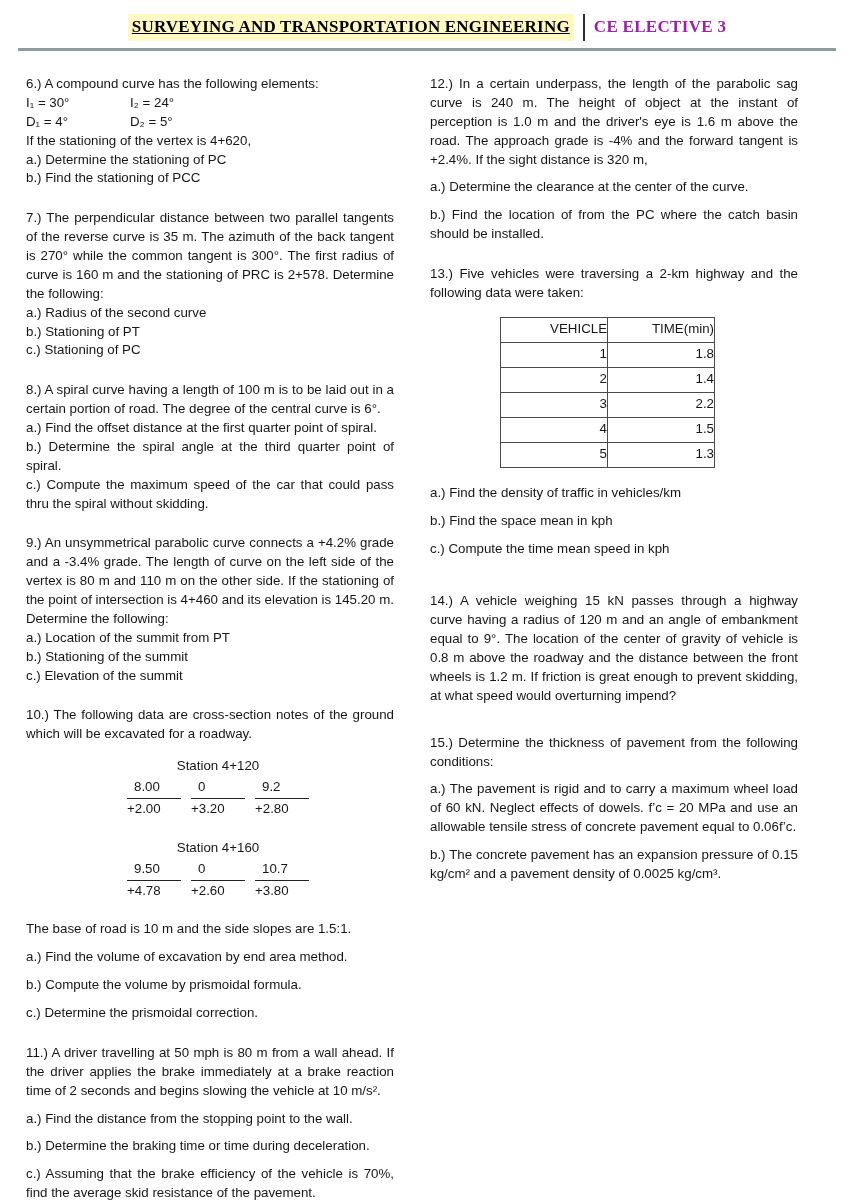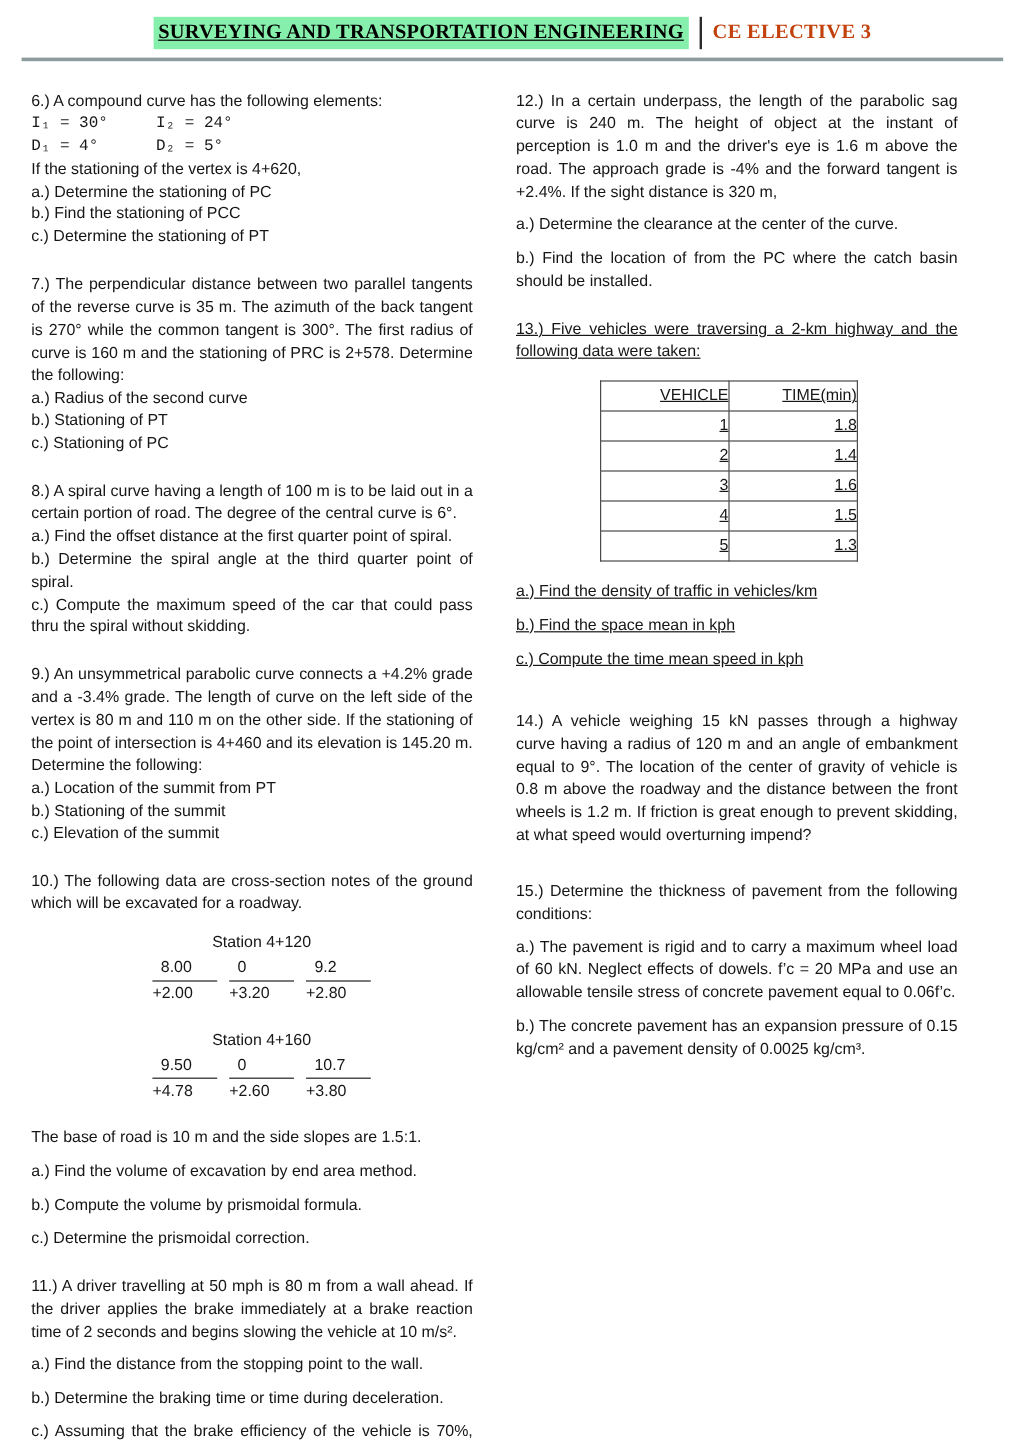--- a/index.html
+++ b/index.html
@@ -6,38 +6,38 @@
   .page{
     width:854px;height:1200px;margin:0 auto;background:#ffffff;
     box-sizing:border-box;padding:14px 0 0 0;overflow:hidden;
     font-family:"Liberation Sans", sans-serif;color:#161616;
     font-size:13.3px;line-height:1.42;
   }
   
   .header{display:flex;justify-content:center;align-items:center;gap:9px;}
   .doc-title{
     font-family:"Liberation Serif", serif;font-weight:bold;font-size:17px;
-    text-decoration:underline;background:#86efac;padding:1px 4px;color:#000;
+    text-decoration:underline;background:#fef9c3;padding:1px 4px;color:#000;
     letter-spacing:.2px;
   }
   .header-divider{width:2px;height:27px;background:#2b2b2b;}
   .course-title{
     font-family:"Liberation Serif", serif;font-weight:bold;font-size:17px;
-    color:#c2410c;letter-spacing:.3px;
+    color:#a21caf;letter-spacing:.3px;
   }
   .rule{border:none;border-top:3px solid #8c9c9c;margin:7px 18px 24px 18px;}
   
   .columns{display:flex;gap:36px;padding:0 56px 0 26px;}
   .col{flex:1;min-width:0;}
   .problem{margin-bottom:21px;}
   .problem p{margin:0;text-align:justify;}
   .problem p.item{text-align:justify;}
   .spaced{margin-top:9px !important;}
   
-  .elem-row{display:flex;font-family:Liberation Mono, monospace;}
+  .elem-row{display:flex;}
   .elem-row span{display:inline-block;}
   .elem-col1{width:104px;}
   
   .xsec{margin:13px 0 20px 96px;width:max-content;}
   .xsec-station{text-align:center;margin-bottom:2px;}
   .xsec-row{display:flex;}
   .frac{display:inline-block;min-width:54px;margin:0 5px;text-align:left;}
   .frac .top{display:block;border-bottom:1.4px solid #222;padding:0 7px 1px 7px;}
   .frac .bot{display:block;padding-top:1px;}
   
@@ -69,21 +69,20 @@
           <span class="elem-col1">I₁ = 30°</span>
           <span>I₂ = 24°</span>
         </div>
         <div class="elem-row">
           <span class="elem-col1">D₁ = 4°</span>
           <span>D₂ = 5°</span>
         </div>
         <p>If the stationing of the vertex is 4+620,</p>
         <p class="item">a.) Determine the stationing of PC</p>
         <p class="item">b.) Find the stationing of PCC</p>
-        <p class="item">c.) Determine the stationing of PT</p>
       </div>
 
       <div class="problem">
         <p>7.) The perpendicular distance between two parallel tangents of the reverse curve is 35 m. The azimuth of the back tangent is 270° while the common tangent is 300°. The first radius of curve is 160 m and the stationing of PRC is 2+578. Determine the following:</p>
         <p class="item">a.) Radius of the second curve</p>
         <p class="item">b.) Stationing of PT</p>
         <p class="item">c.) Stationing of PC</p>
       </div>
 
       <div class="problem">
@@ -155,41 +154,41 @@
     </div>
 
     <div class="col">
 
       <div class="problem">
         <p>12.) In a certain underpass, the length of the parabolic sag curve is 240 m. The height of object at the instant of perception is 1.0 m and the driver's eye is 1.6 m above the road. The approach grade is -4% and the forward tangent is +2.4%. If the sight distance is 320 m,</p>
         <p class="item spaced">a.) Determine the clearance at the center of the curve.</p>
         <p class="item spaced">b.) Find the location of from the PC where the catch basin should be installed.</p>
       </div>
 
-      <div class="problem" style="margin-top:18px;text-decoration:underline;">
+      <div class="problem" style="margin-top:18px;">
         <p>13.) Five vehicles were traversing a 2-km highway and the following data were taken:</p>
         <table class="veh-table">
           <thead>
             <tr>
               <th>VEHICLE</th>
               <th>TIME(min)</th>
             </tr>
           </thead>
           <tbody>
             <tr>
               <td>1</td>
               <td>1.8</td>
             </tr>
             <tr>
               <td>2</td>
               <td>1.4</td>
             </tr>
             <tr>
               <td>3</td>
-              <td>1.6</td>
+              <td>2.2</td>
             </tr>
             <tr>
               <td>4</td>
               <td>1.5</td>
             </tr>
             <tr>
               <td>5</td>
               <td>1.3</td>
             </tr>
           </tbody>

